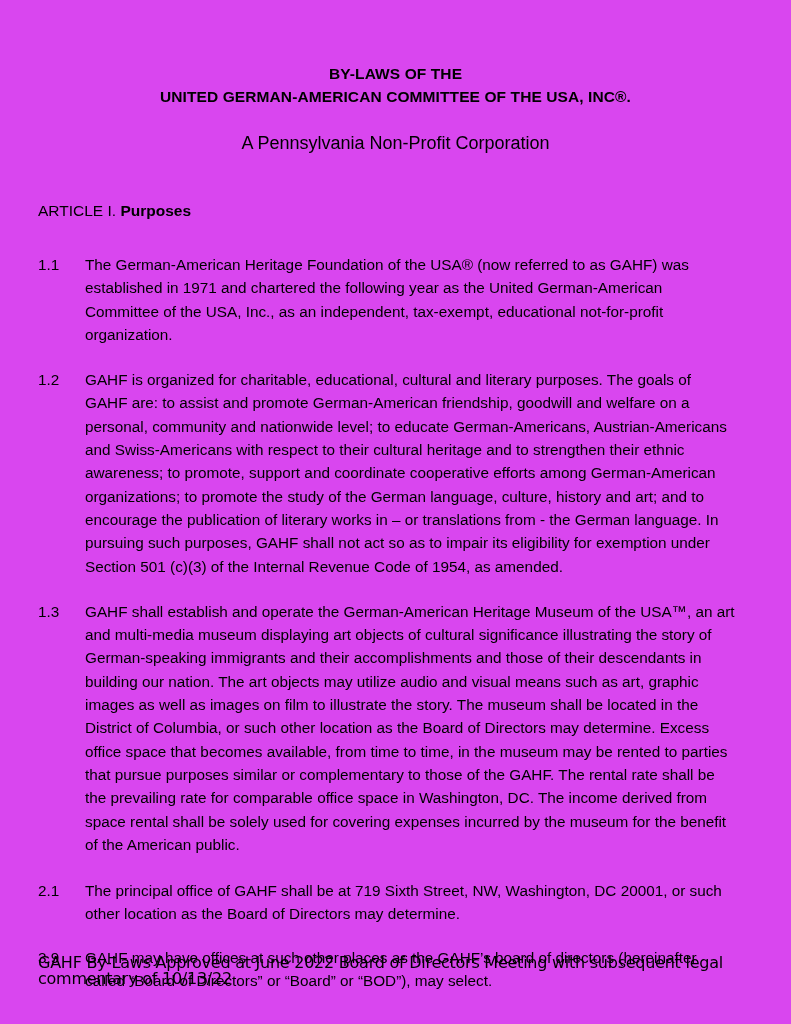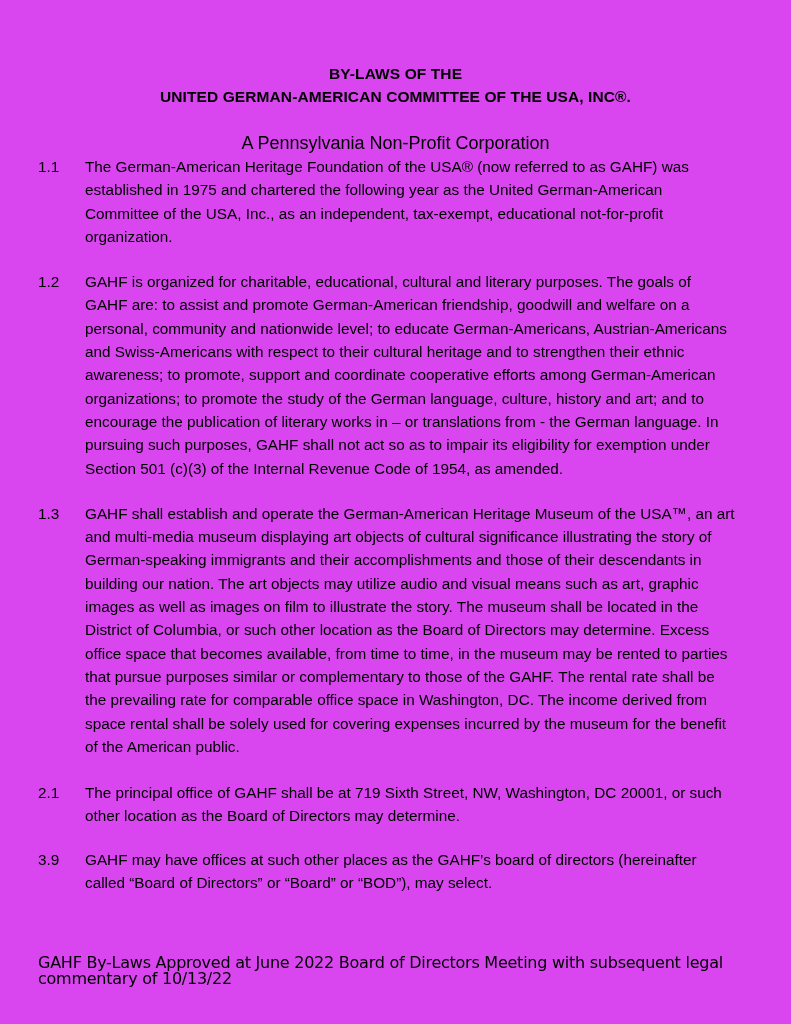--- a/index.html
+++ b/index.html
@@ -67,21 +67,21 @@
   .clause .num {
     position: absolute;
     left: 0;
     top: 0;
     width: 40px;
     font-size: 15.3px;
     line-height: 23.3px;
   }
   .clause .body { display: block; }
 
-  #clause-1-1 { margin-right: 60px; }
+  #clause-1-1 { margin-top: 31px; margin-right: 60px; }
   #clause-1-2 { margin-top: 22px; margin-right: 55px; }
   #clause-1-3 { margin-top: 22px; margin-right: 55px; }
   #clause-2-1 { margin-top: 23px; margin-right: 55px; }
   #clause-2-2 { margin-top: 20px; margin-right: 70px; }
 
   
   #clause-2-1 .body { text-indent: 0; }
 
   
   .footer {
@@ -100,24 +100,27 @@
 
 <div class="page">
 
   <div class="title-block">
     <div class="title-line">BY-LAWS OF THE</div>
     <div class="title-line">UNITED GERMAN-AMERICAN COMMITTEE OF THE USA, INC®.</div>
   </div>
 
   <div class="subtitle">A Pennsylvania Non-Profit Corporation</div>
 
+  <div class="article-heading" id="article-1-heading">
+    <span class="art-label">ARTICLE I.</span><span>&nbsp;</span><span class="art-title">Purposes</span>
+  </div>
 
   <div class="clause" id="clause-1-1">
     <span class="num">1.1</span>
-    <span class="body">The German-American Heritage Foundation of the USA® (now referred to as GAHF) was established in 1975 and chartered the following year as the United German-American Committee of the USA, Inc., as an independent, tax-exempt, educational not-for-profit organization.</span>
+    <span class="body">The German-American Heritage Foundation of the USA® (now referred to as GAHF) was established in 1971 and chartered the following year as the United German-American Committee of the USA, Inc., as an independent, tax-exempt, educational not-for-profit organization.</span>
   </div>
 
   <div class="clause" id="clause-1-2">
     <span class="num">1.2</span>
     <span class="body">GAHF is organized for charitable, educational, cultural and literary purposes. The goals of GAHF are: to assist and promote German-American friendship, goodwill and welfare on a personal, community and nationwide level; to educate German-Americans, Austrian-Americans and Swiss-Americans with respect to their cultural heritage and to strengthen their ethnic awareness; to promote, support and coordinate cooperative efforts among German-American organizations; to promote the study of the German language, culture, history and art; and to encourage the publication of literary works in – or translations from - the German language. In pursuing such purposes, GAHF shall not act so as to impair its eligibility for exemption under Section 501 (c)(3) of the Internal Revenue Code of 1954, as amended.</span>
   </div>
 
   <div class="clause" id="clause-1-3">
     <span class="num">1.3</span>
     <span class="body">GAHF shall establish and operate the German-American Heritage Museum of the USA™, an art and multi-media museum displaying art objects of cultural significance illustrating the story of German-speaking immigrants and their accomplishments and those of their descendants in building our nation. The art objects may utilize audio and visual means such as art, graphic images as well as images on film to illustrate the story. The museum shall be located in the District of Columbia, or such other location as the Board of Directors may determine. Excess office space that becomes available, from time to time, in the museum may be rented to parties that pursue purposes similar or complementary to those of the GAHF. The rental rate shall be the prevailing rate for comparable office space in Washington, DC. The income derived from space rental shall be solely used for covering expenses incurred by the museum for the benefit of the American public.</span>

